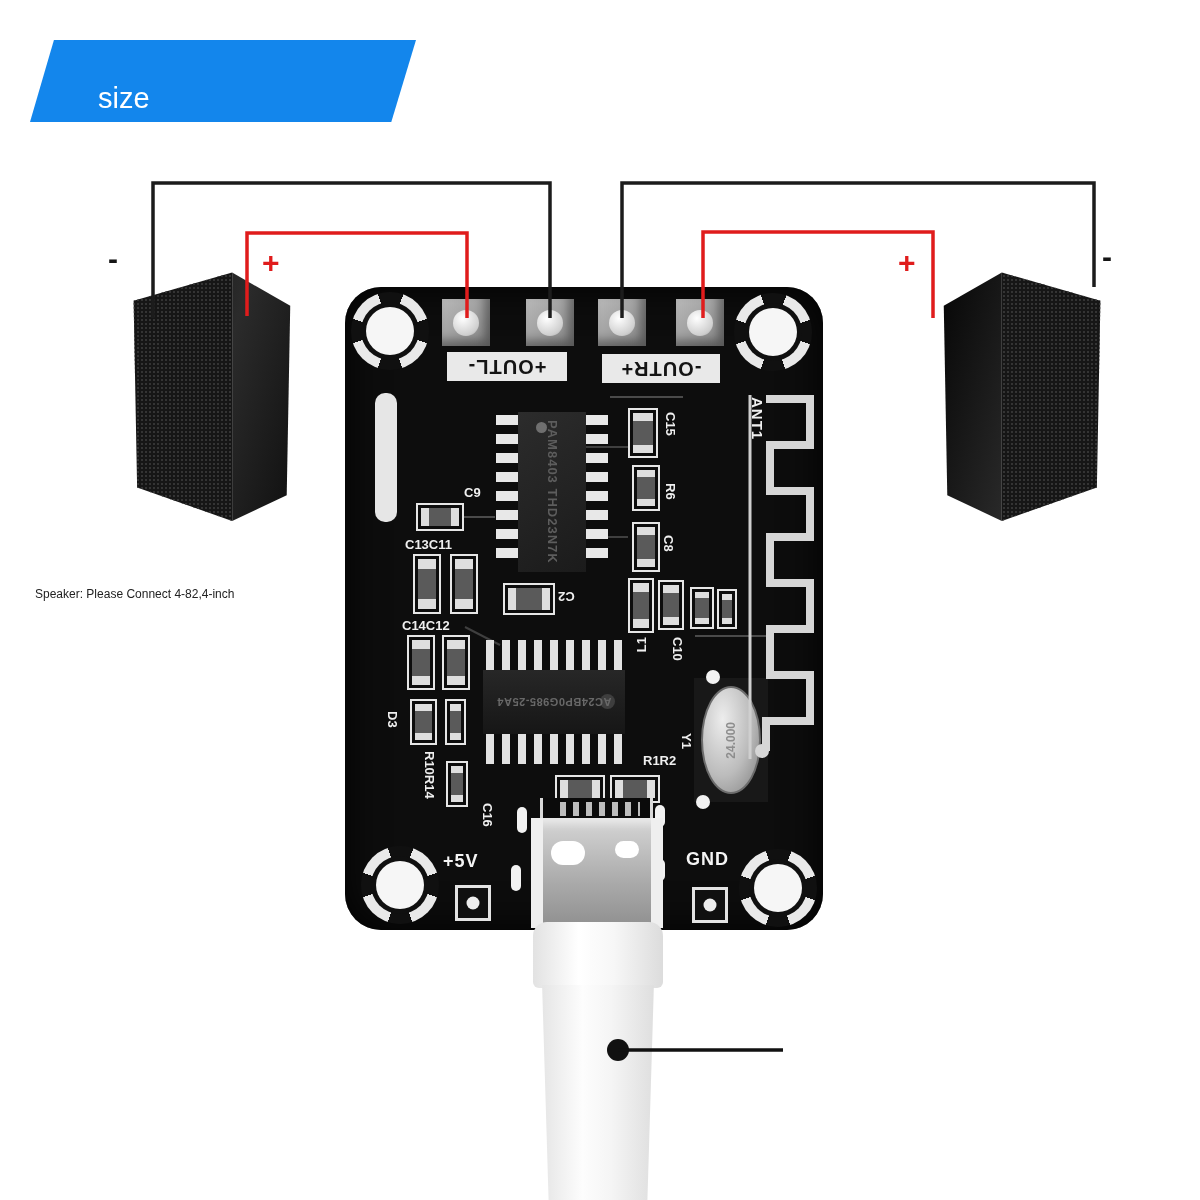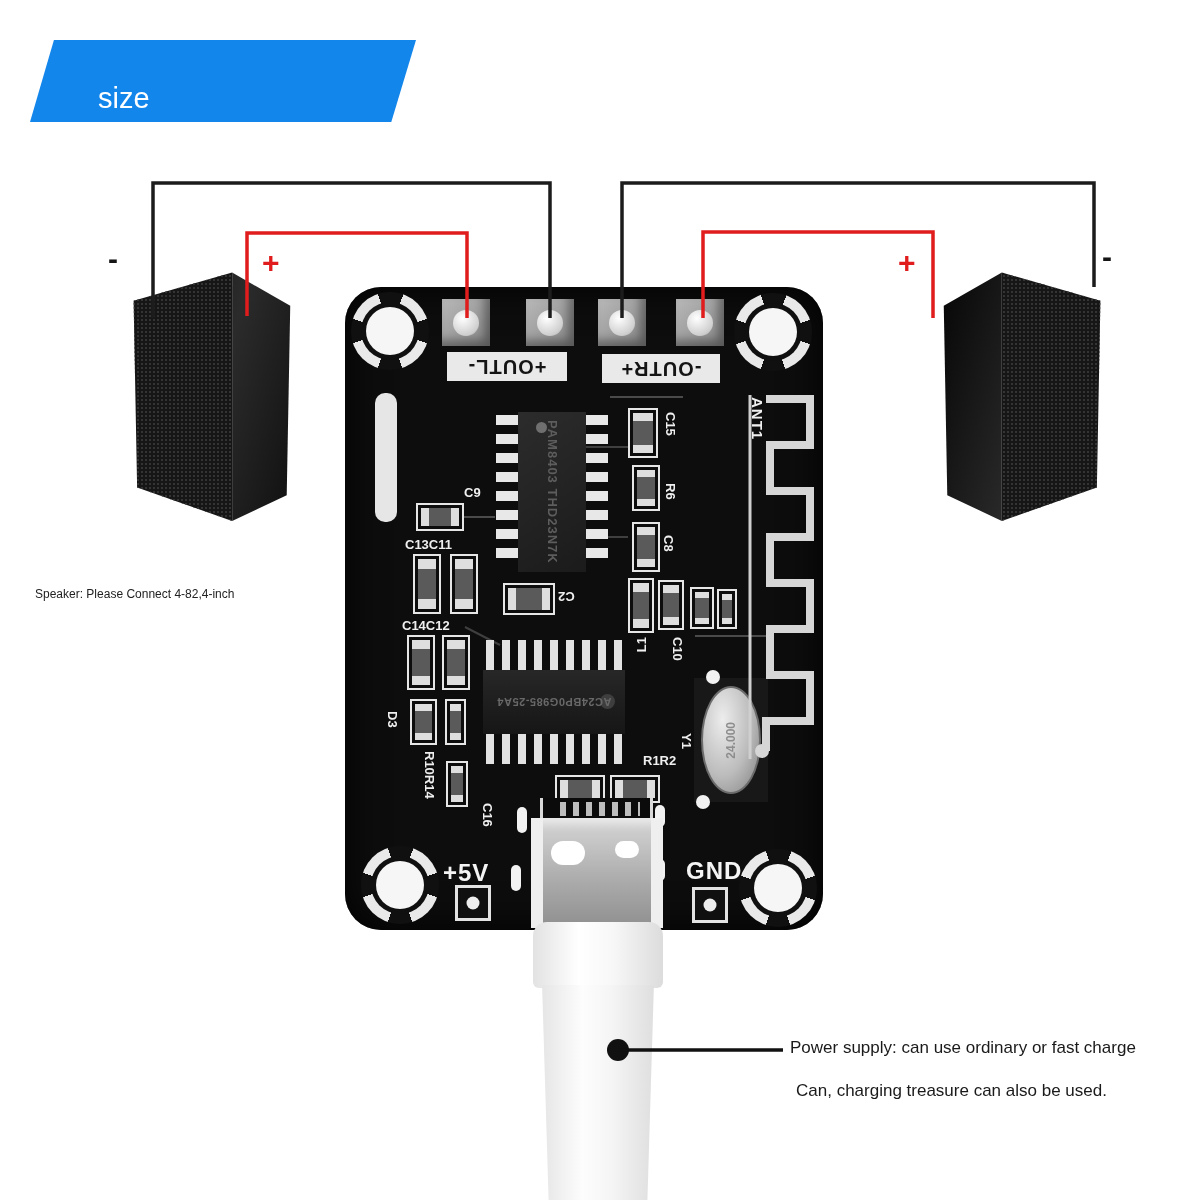--- a/index.html
+++ b/index.html
@@ -82,21 +82,21 @@
   .ref.vf{writing-mode:vertical-rl;transform:rotate(180deg);}
 
   
   .xtal-pad{left:349px;top:391px;width:74px;height:124px;background:#181818;}
   .xtal{left:356px;top:399px;width:60px;height:108px;border-radius:50%/50%;
         background:radial-gradient(ellipse at 35% 30%,#ededed,#bcbcbc 55%,#7e7e7e);
         border:2px solid #6c6c6c;display:flex;align-items:center;justify-content:center;}
   .xtal span{writing-mode:vertical-rl;transform:rotate(180deg);color:#8d8d8d;font-size:12px;font-weight:bold;}
   .via{background:#f2f2f2;border-radius:6px;}
 
-  .bigsilk{color:#f4f4f4;font-size:24px;font-weight:bold;letter-spacing:1px;margin-top:8px;}
+  .bigsilk{color:#f4f4f4;font-size:18px;font-weight:bold;letter-spacing:1px;}
   .sqpad{width:36px;height:36px;border:3px solid #e3e3e3;background:#101010;}
   .sqpad::after{content:"";position:absolute;left:50%;top:50%;width:13px;height:13px;border-radius:50%;
                 background:#ededed;transform:translate(-50%,-50%);}
 
   
   .usb-pinrow{left:540px;top:798px;width:113px;height:22px;background:#0b0b0b;
               border-left:3px solid #d9d9d9;border-right:3px solid #d9d9d9;}
   .usb-pinrow::after{content:"";position:absolute;inset:4px 10px;
               background:repeating-linear-gradient(90deg,transparent 0 7px,#bdbdbd 7px 13px);}
   .usb-shell{left:531px;top:818px;width:132px;height:110px;
@@ -311,18 +311,14 @@
   </svg>
 
   <span class="abs pol" style="left:108px;top:242px;">-</span>
   <span class="abs pol red" style="left:262px;top:246px;">+</span>
   <span class="abs pol red" style="left:898px;top:246px;">+</span>
   <span class="abs pol" style="left:1102px;top:240px;">-</span>
 
   <div class="abs note note-speaker">
     <span>Speaker: Please Connect 4-82,4-inch</span>
   </div>
-  <div class="abs note note-power">
-    <span>Power supply: can use ordinary or fast charge</span>
-    <span style="padding-left:6px;">Can, charging treasure can also be used.</span>
-  </div>
 
 </div>
 
 </body></html>

